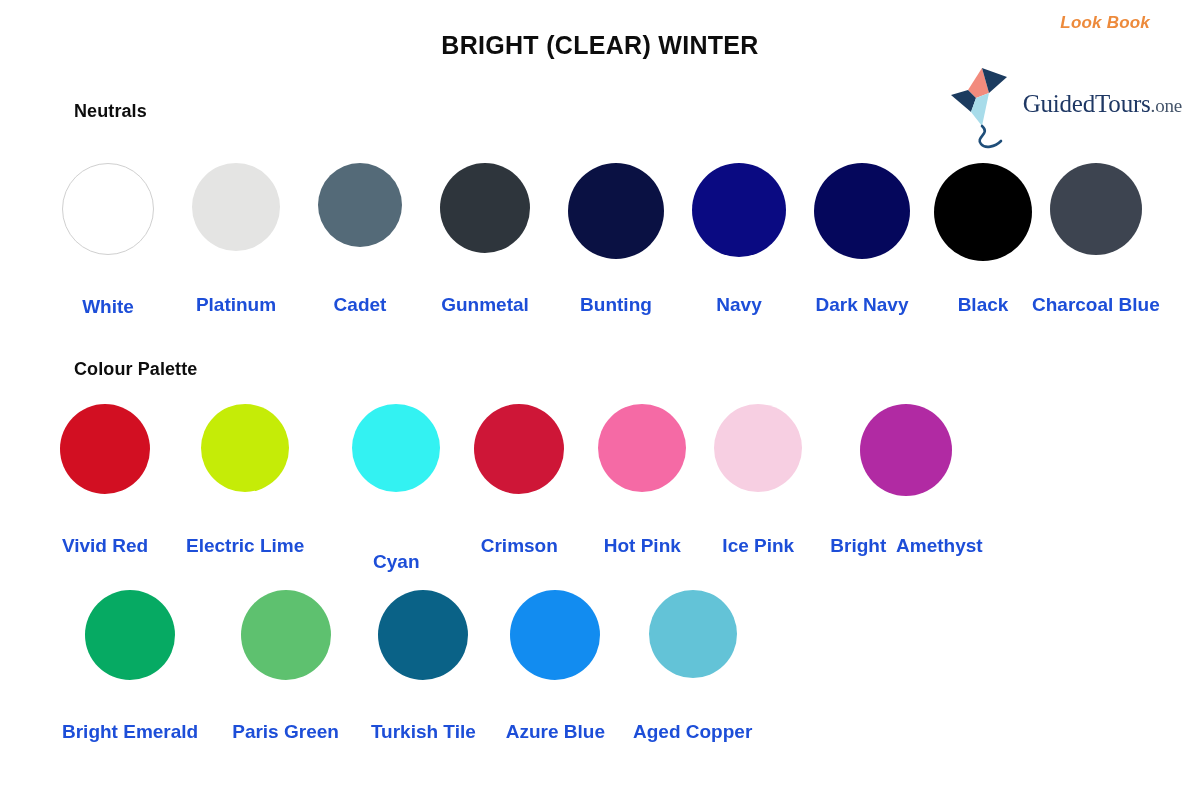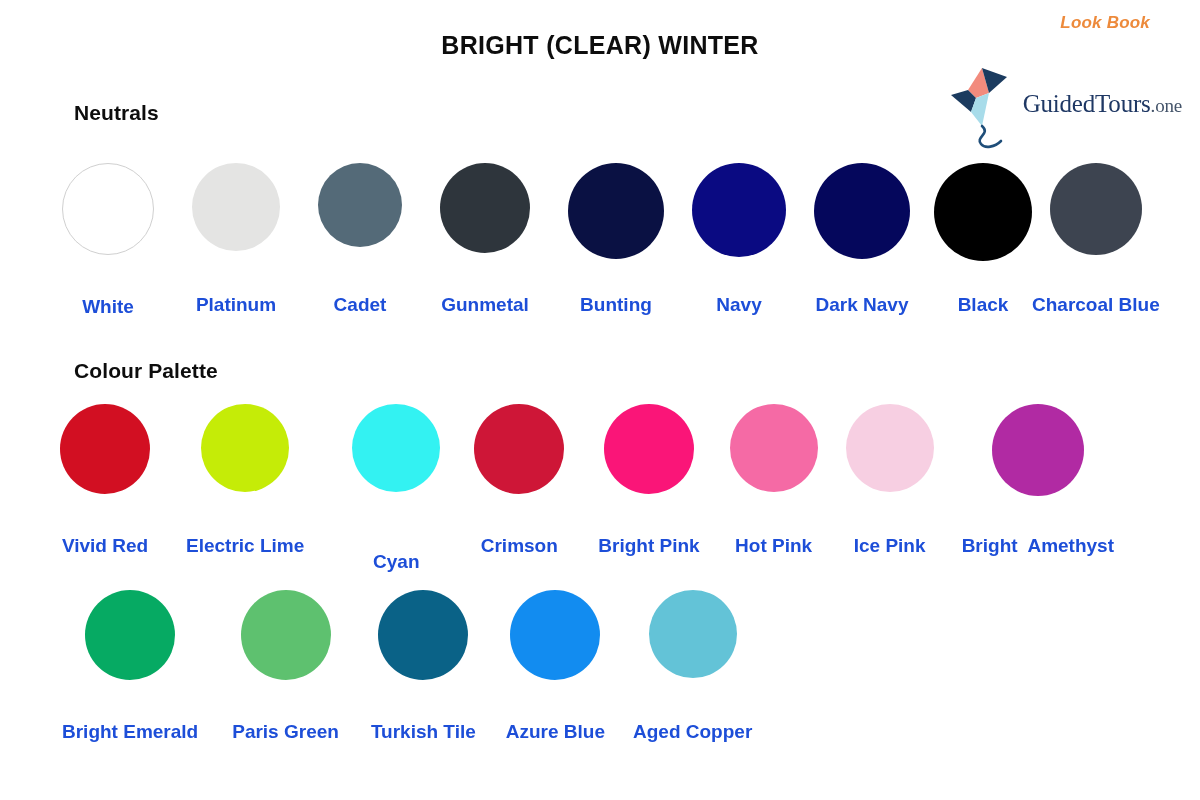--- a/index.html
+++ b/index.html
@@ -56,21 +56,21 @@
     font-size: 25px;
     font-weight: bold;
     color: #0d0d0d;
     letter-spacing: 0.3px;
   }
 
   
   .section-heading {
     position: absolute;
     left: 74px;
-    font-size: 21px;
+    font-size: 18px;
     font-weight: bold;
     color: #0d0d0d;
     letter-spacing: 0.1px;
   }
   #neutrals-heading { top: 101px; }
   #palette-heading  { top: 359px; }
 
   .swatch-row {
     position: absolute;
     display: flex;
@@ -176,24 +176,20 @@
       <div class="swatch-label" style="margin-top: 44px;">Electric Lime</div>
     </div>
     <div class="swatch-cell" style="margin-right: 34px; gap: 16px;">
       <div class="swatch-dot" style="width: 88px; height: 88px; background: rgb(51, 242, 242);"></div>
       <div class="swatch-label" style="margin-top: 44px;">Cyan</div>
     </div>
     <div class="swatch-cell" style="margin-right: 34px;">
       <div class="swatch-dot" style="width: 90px; height: 90px; background: rgb(206, 22, 55);"></div>
       <div class="swatch-label" style="margin-top: 42px;">Crimson</div>
     </div>
-    <div class="swatch-cell" style="margin-right: 30px;">
-      <div class="swatch-dot" style="width: 90px; height: 90px; background: rgb(250, 21, 120);"></div>
-      <div class="swatch-label" style="margin-top: 42px;">Bright Pink</div>
-    </div>
     <div class="swatch-cell" style="margin-right: 28px;">
       <div class="swatch-dot" style="width: 88px; height: 88px; background: rgb(245, 106, 165);"></div>
       <div class="swatch-label" style="margin-top: 44px;">Hot Pink</div>
     </div>
     <div class="swatch-cell" style="margin-right: 28px;">
       <div class="swatch-dot" style="width: 88px; height: 88px; background: rgb(247, 207, 226);"></div>
       <div class="swatch-label" style="margin-top: 44px;">Ice Pink</div>
     </div>
     <div class="swatch-cell" style="margin-right: 0px;">
       <div class="swatch-dot" style="width: 92px; height: 92px; background: rgb(177, 42, 163);"></div>

